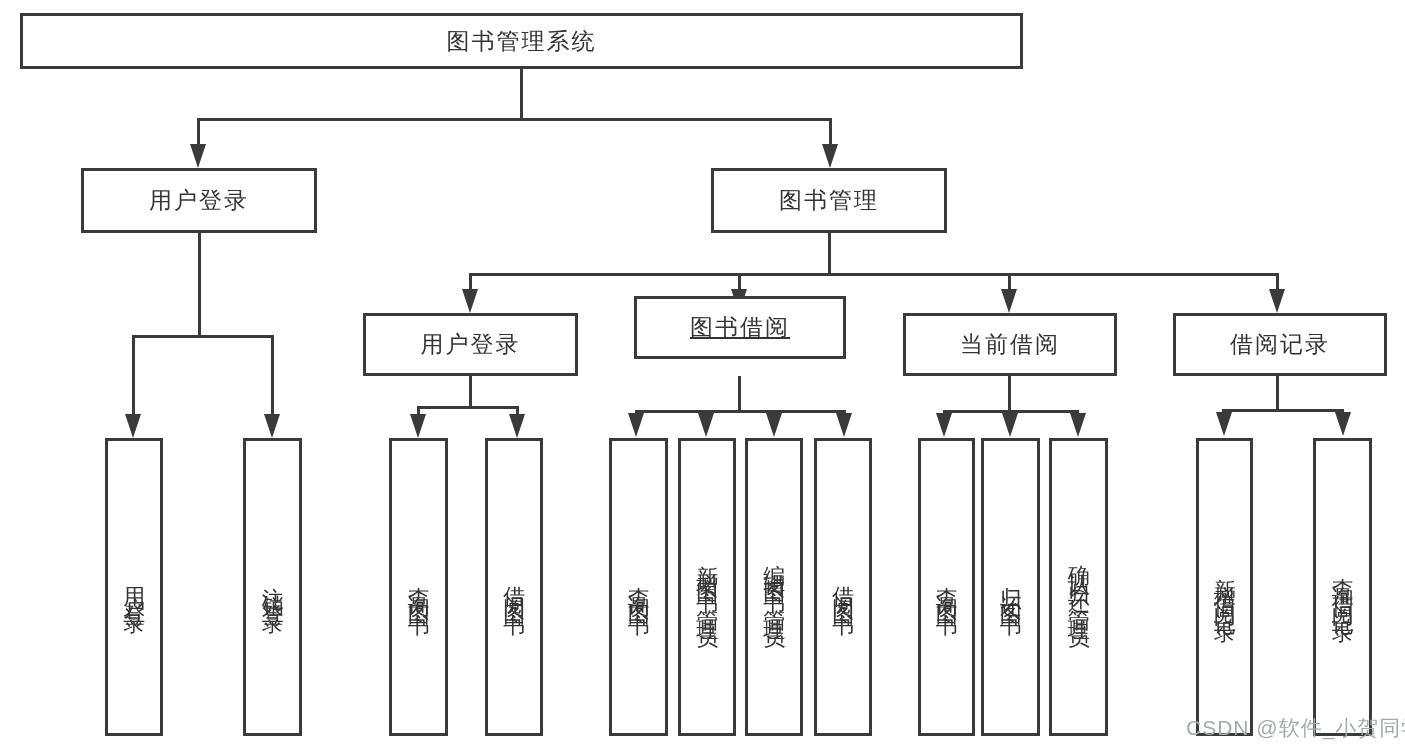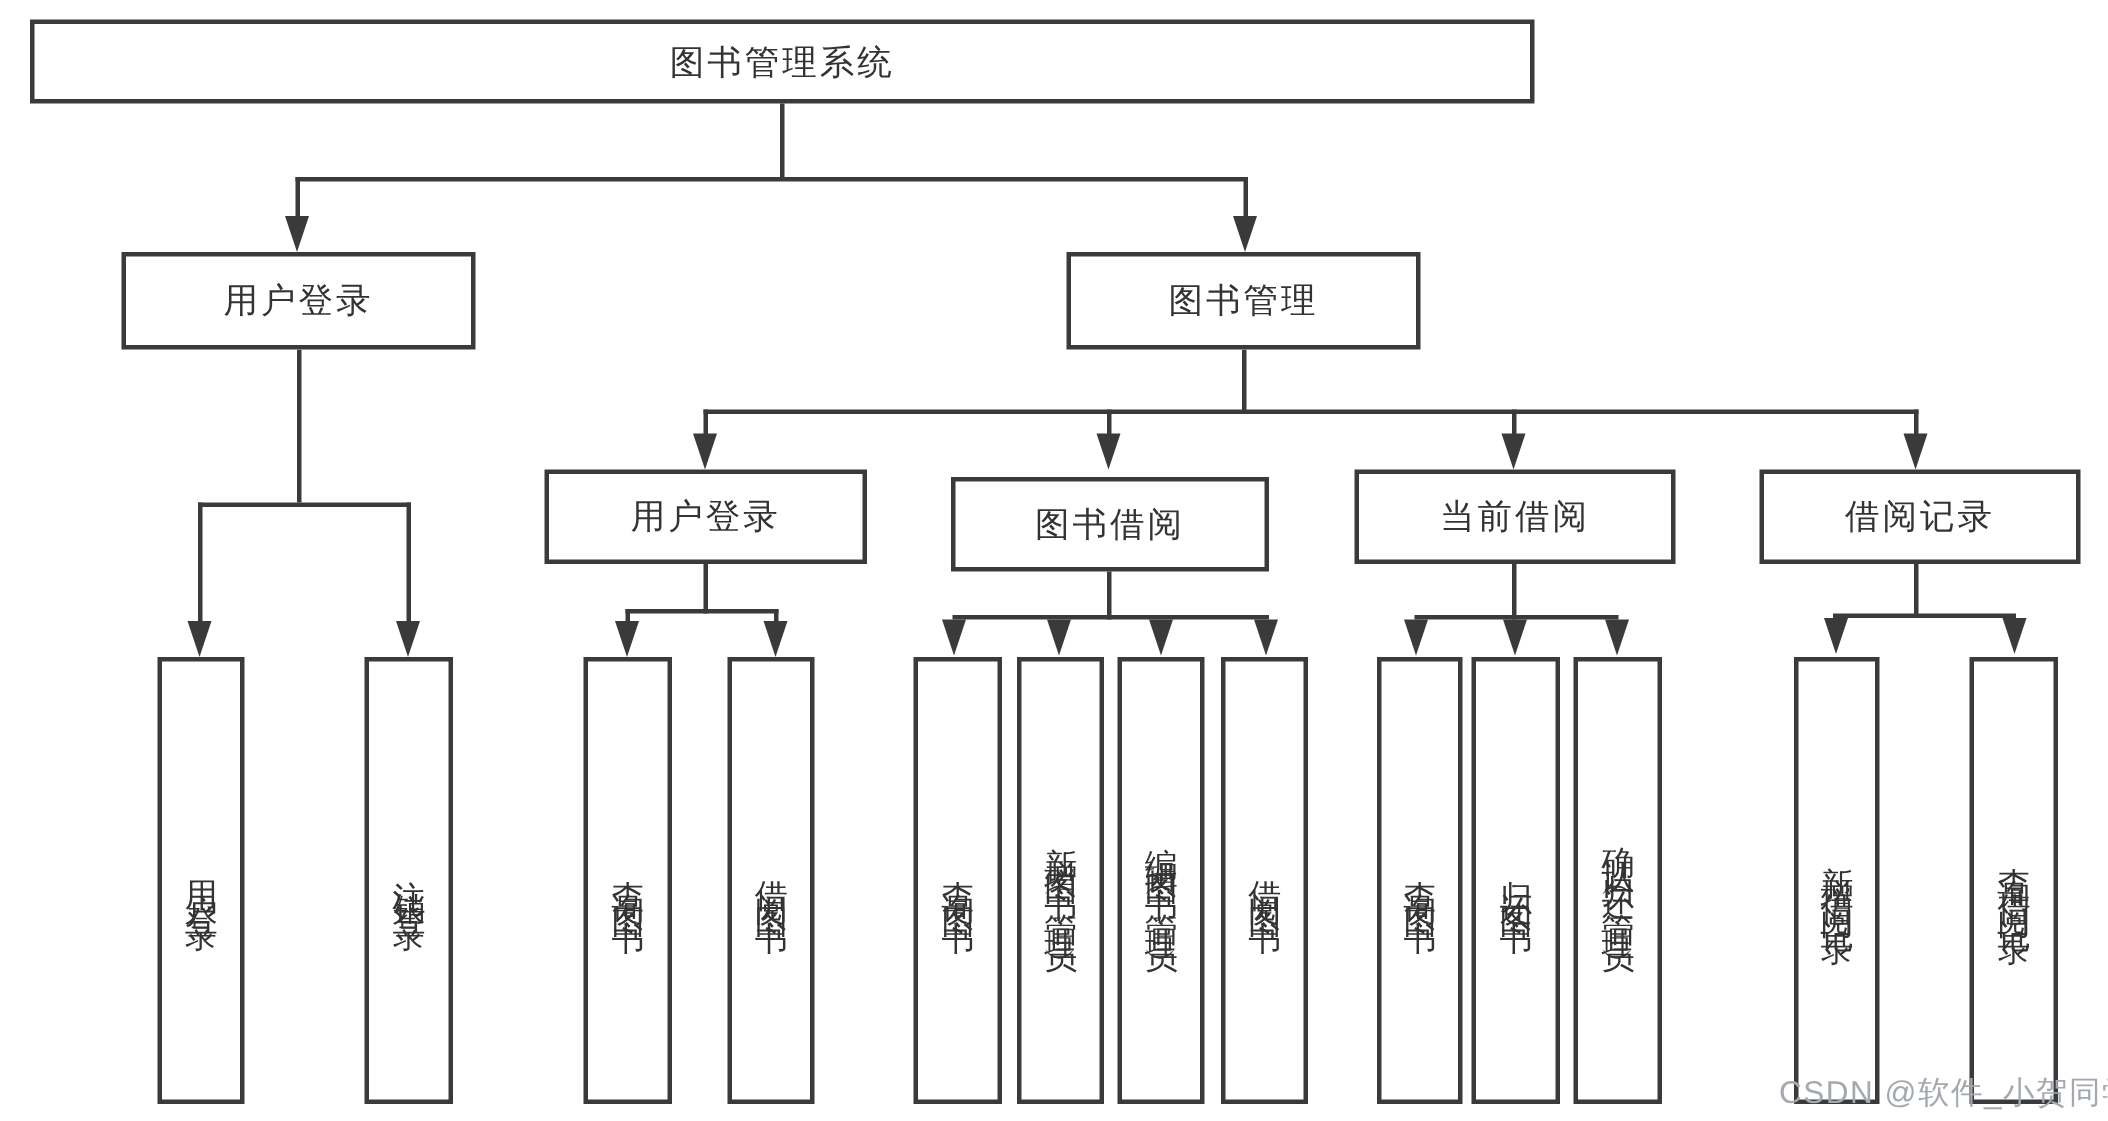--- a/index.html
+++ b/index.html
@@ -68,21 +68,21 @@
   <div class="vline" style="left:738px;top:273px;height:18px;"></div>
   <div class="arrowhead" style="left:731px;top:289px;"></div>
   <div class="vline" style="left:1008px;top:273px;height:18px;"></div>
   <div class="arrowhead" style="left:1001px;top:289px;"></div>
   <div class="vline" style="left:1276px;top:273px;height:18px;"></div>
   <div class="arrowhead" style="left:1269px;top:289px;"></div>
 
   <div class="node" style="left:363px;top:313px;width:215px;height:63px;">
     <span>用户登录</span>
   </div>
-  <div class="node" style="left:634px;top:318px;width:212px;height:63px;">
+  <div class="node" style="left:634px;top:296px;width:212px;height:63px;text-decoration:underline;">
     <span>图书借阅</span>
   </div>
   <div class="node" style="left:903px;top:313px;width:214px;height:63px;">
     <span>当前借阅</span>
   </div>
   <div class="node" style="left:1173px;top:313px;width:214px;height:63px;">
     <span>借阅记录</span>
   </div>
 
   <div class="vline" style="left:469px;top:376px;height:33px;"></div>

